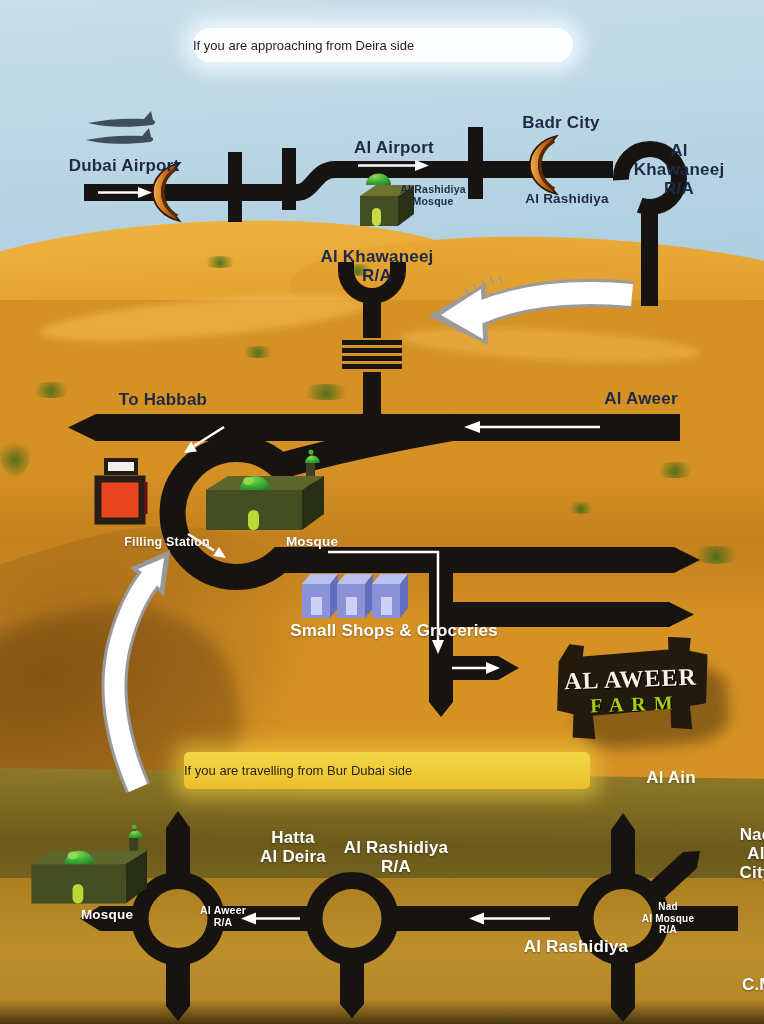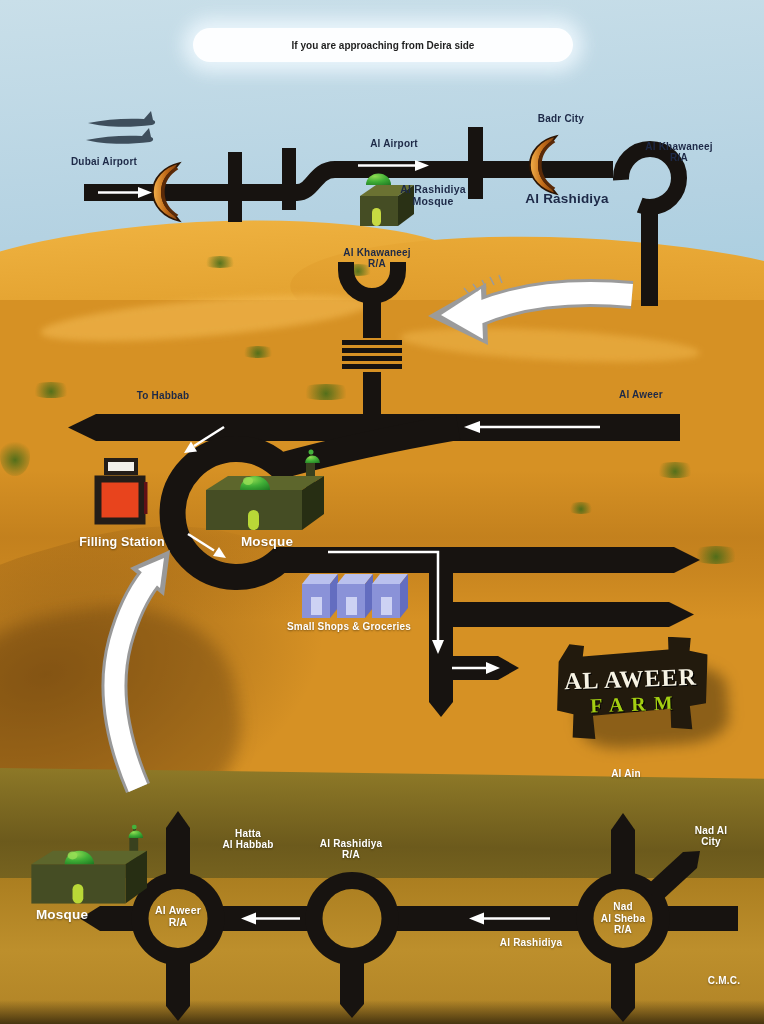--- a/index.html
+++ b/index.html
@@ -19,30 +19,30 @@
   .leftdark{left:-140px;top:540px;width:480px;height:300px;border-radius:45%;transform:rotate(-16deg);
             background:radial-gradient(ellipse at 40% 40%,rgba(105,62,12,.55),rgba(105,62,12,0) 70%);}
   .leftdark2{left:-60px;top:610px;width:300px;height:230px;border-radius:45%;transform:rotate(-10deg);
             background:rgba(90,55,12,.35);filter:blur(8px);}
   .olive{left:0;top:768px;width:766px;height:122px;transform:rotate(.8deg);transform-origin:left top;
          background:linear-gradient(180deg,#8d7827,#6c5a1c 60%,#7a6620);}
   .bottomsand{left:0;top:878px;width:764px;height:146px;background:linear-gradient(180deg,#ab7e20,#bd8f2c 50%,#b08326);}
   .botstrip{left:0;top:1000px;width:764px;height:24px;background:linear-gradient(180deg,rgba(45,34,10,0),rgba(45,34,10,.8));}
   .grass{border-radius:50%;filter:blur(.6px);background:radial-gradient(circle at 50% 60%,rgba(60,105,25,.85),rgba(60,105,25,0) 65%);}
   
-  .banner{display:flex;align-items:center;justify-content:center;font-weight:bold;font-size:10px;}
+  .banner{display:flex;align-items:center;font-weight:normal;font-size:13px;}
   .banner-top{left:193px;top:28px;width:380px;height:34px;border-radius:17px;background:#fdfeff;color:#1f1f1f;
               box-shadow:0 0 18px 10px rgba(235,245,252,.95);}
   .banner-bottom{left:184px;top:752px;width:406px;height:37px;border-radius:5px;color:#2b2412;
               background:linear-gradient(#f4d847,#e9bf2b);box-shadow:0 0 18px 10px rgba(238,205,60,.55);}
   
-  .lbl{position:absolute;transform:translateX(-50%);font-weight:bold;font-size:10px;line-height:1.13;
+  .lbl{position:absolute;transform:translateX(-50%);font-weight:bold;font-size:17px;line-height:1.13;
        text-align:center;white-space:pre-line;letter-spacing:.2px;}
   .dark{color:#1d2947;}
-  .white{color:#ffffff;text-shadow:0 1px 2px rgba(0,0,0,.4);}
+  .white{color:#ffffff;text-shadow:0 1px 2px rgba(0,0,0,.4);margin-left:45px;}
   
   .farm-shadow{left:578px;top:668px;width:150px;height:78px;background:rgba(66,46,12,.5);
                border-radius:30%;filter:blur(7px);transform:rotate(-4deg);}
   .farm{left:550px;top:638px;width:162px;height:106px;transform:rotate(-2deg);background:#221a0d;
         display:flex;flex-direction:column;align-items:center;justify-content:center;
         clip-path:polygon(6% 20%,13% 4%,22% 6%,21% 16%,74% 12%,74% 0%,88% 2%,87% 14%,98% 18%,96% 64%,86% 66%,87% 88%,74% 86%,74% 68%,26% 72%,27% 94%,13% 92%,14% 70%,4% 66%);}
   .farm .l1{font-family:"Liberation Serif",serif;font-weight:bold;font-size:24px;color:#f7f3e4;
             letter-spacing:1px;text-shadow:1px 1px 0 #000;}
   .farm .l2{font-family:"Liberation Serif",serif;font-weight:bold;font-size:20px;color:#a4cf12;
             letter-spacing:8px;text-indent:8px;text-shadow:1px 1px 0 #000;}
@@ -234,52 +234,55 @@
       <line x1="550" y1="918.5" x2="484" y2="918.5" stroke="#fff" stroke-width="2.5"></line>
       <polygon points="484,912.5 469,918.5 484,924.5" fill="#fff"></polygon>
     </g>
 
     <use href="#mosqueLargeDef" x="32" y="840" transform="scale(0.98)"></use>
   </svg>
 
   <div class="abs banner banner-top">
     <span>If you are approaching from Deira side</span>
   </div>
+  <div class="abs banner banner-bottom">
+    <span>If you are travelling from Bur Dubai side</span>
+  </div>
 
   <div class="abs farm-shadow"></div>
   <div class="abs farm">
     <div class="l1">AL AWEER</div>
     <div class="l2">FARM</div>
   </div>
 
-  <div class="lbl dark" style="left:104px;top:156px;">Dubai Airport</div>
+  <div class="lbl dark" style="left:124px;top:156px;">Dubai Airport</div>
   <div class="lbl dark" style="left:394px;top:138px;">Al Airport</div>
   <div class="lbl dark" style="left:561px;top:113px;">Badr City</div>
   <div class="lbl dark" style="left:433px;top:184px;font-size:10.5px;">Al Rashidiya
 Mosque</div>
   <div class="lbl dark" style="left:567px;top:191px;font-size:13.5px;">Al Rashidiya</div>
   <div class="lbl dark" style="left:679px;top:141px;">Al Khawaneej
 R/A</div>
 
   <div class="lbl dark" style="left:377px;top:247px;">Al Khawaneej
 R/A</div>
   <div class="lbl dark" style="left:163px;top:390px;">To Habbab</div>
   <div class="lbl dark" style="left:641px;top:389px;">Al Aweer</div>
   <div class="lbl white" style="left:122px;top:535px;font-size:12.5px;">Filling Station</div>
   <div class="lbl white" style="left:267px;top:534px;font-size:13.5px;">Mosque</div>
   <div class="lbl white" style="left:349px;top:621px;">Small Shops &amp; Groceries</div>
 
   <div class="lbl white" style="left:62px;top:907px;font-size:13.5px;">Mosque</div>
   <div class="lbl white" style="left:248px;top:828px;">Hatta
-Al Habbab</div>
+Al Deira</div>
   <div class="lbl white" style="left:351px;top:838px;">Al Rashidiya
 R/A</div>
   <div class="lbl white" style="left:178px;top:905px;font-size:10.5px;">Al Aweer
 R/A</div>
   <div class="lbl white" style="left:626px;top:768px;">Al Ain</div>
   <div class="lbl white" style="left:711px;top:825px;">Nad Al City</div>
   <div class="lbl white" style="left:623px;top:901px;font-size:10px;line-height:1.15;">Nad
-Al Sheba
+Al Mosque
 R/A</div>
   <div class="lbl white" style="left:531px;top:937px;">Al Rashidiya</div>
   <div class="lbl white" style="left:724px;top:975px;">C.M.C.</div>
 
 </div>
 
 </body></html>

